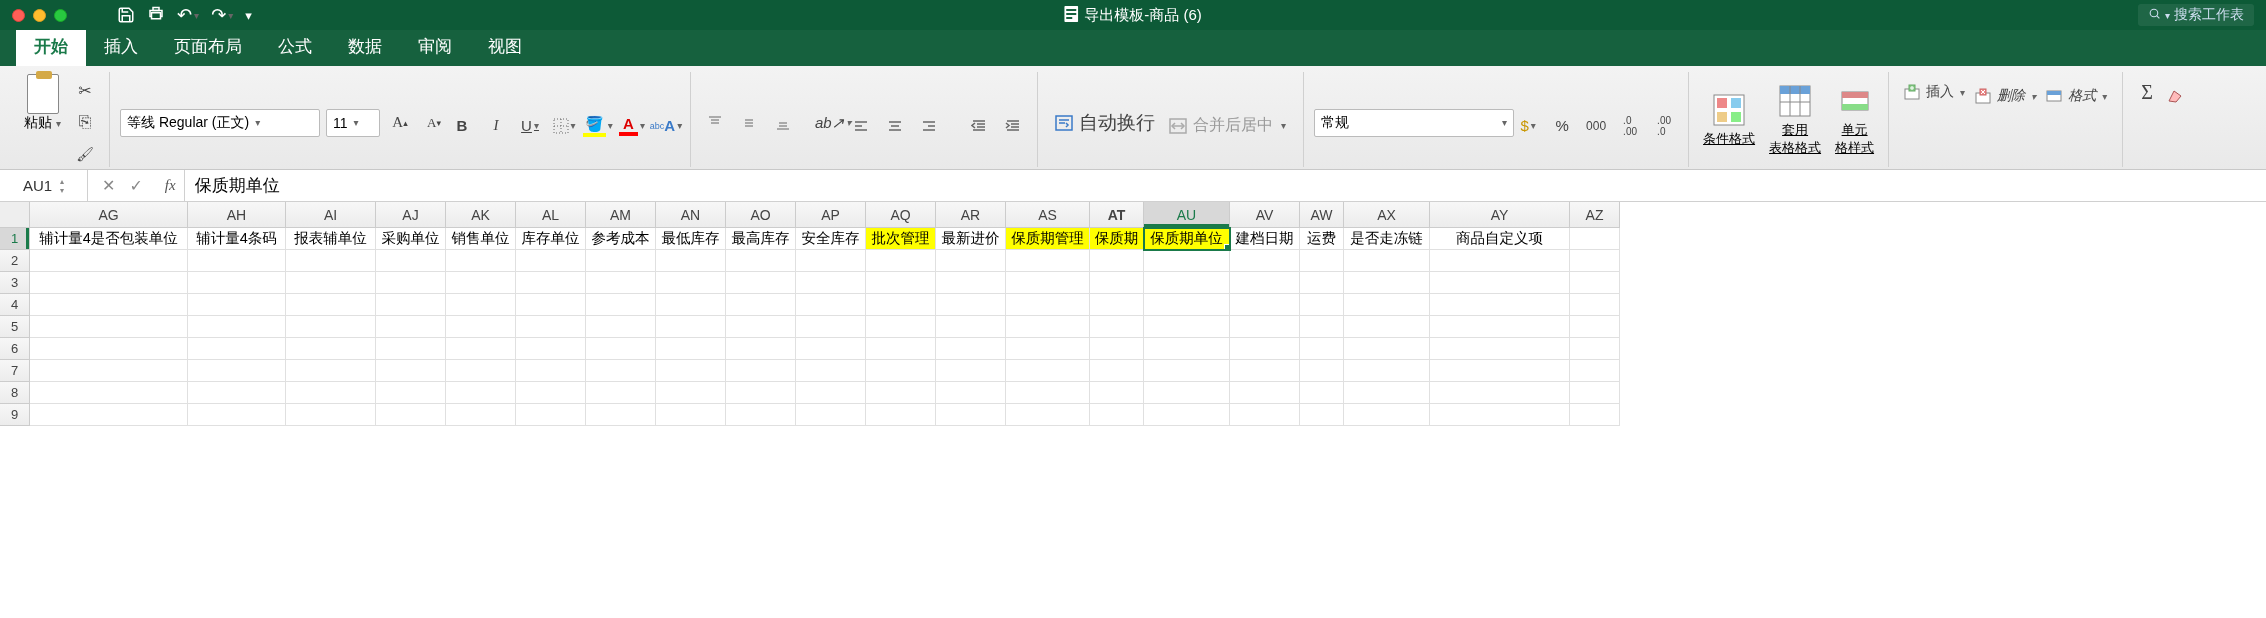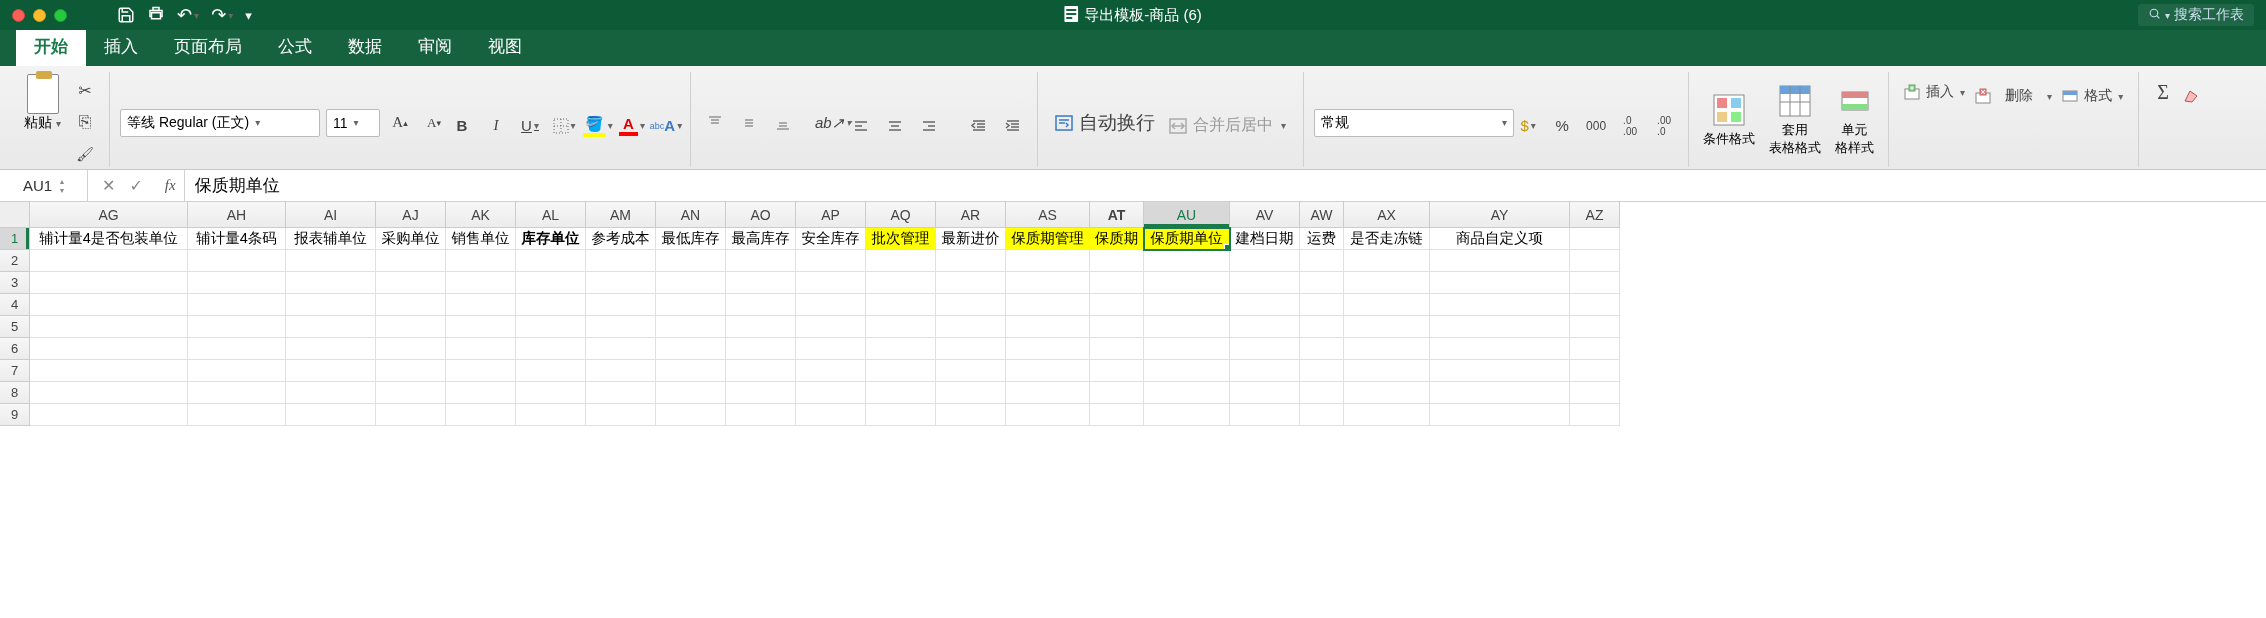--- a/index.html
+++ b/index.html
@@ -291,21 +291,21 @@
     <div class="group-row" style="margin-top:6px;">
       <div class="small-btn" style="color:#c89600;">$<span class="dd">▾</span></div>
       <div class="small-btn">%</div>
       <div class="small-btn" style="font-size:12px;">000</div>
       <div class="small-btn" style="font-size:10px;">.0<br>.00</div>
       <div class="small-btn" style="font-size:10px;">.00<br>.0</div>
     </div>
   </div>
 
   <div class="group">
-    <div class="group-row" style="height:100%;">
+    <div class="group-row" style="height:100%;text-decoration:underline;">
       <div class="big-btn">
         <div class="ic">
             <svg width="34" height="34" viewBox="0 0 34 34">
               <rect x="2" y="2" width="30" height="30" fill="#fff" stroke="#888"></rect>
               <rect x="5" y="5" width="10" height="10" fill="#e88"></rect>
               <rect x="19" y="5" width="10" height="10" fill="#8ce"></rect>
               <rect x="5" y="19" width="10" height="10" fill="#ec8"></rect>
               <rect x="19" y="19" width="10" height="10" fill="#8e8"></rect>
             </svg>
           </div>
@@ -342,36 +342,36 @@
     <div class="small-btn" style="width:auto; padding:0 4px; gap:4px;">
       <svg width="18" height="16" viewBox="0 0 18 16">
           <rect x="1" y="5" width="14" height="10" fill="#fff" stroke="#888"></rect>
           <rect x="5" y="1" width="6" height="6" fill="#8c8" stroke="#6a6"></rect>
           <line x1="8" y1="2" x2="8" y2="6" stroke="#fff"></line>
           <line x1="6" y1="4" x2="10" y2="4" stroke="#fff"></line>
         </svg>
       <span style="font-size:14px;">插入</span>
         <span class="dd">▾</span>
     </div>
-    <div class="small-btn" style="width:auto; padding:0 4px; gap:12px; margin-top:4px;">
+    <div class="small-btn" style="width:auto; padding:0 4px; gap:4px; margin-top:4px;font-style:italic;">
       <svg width="18" height="16" viewBox="0 0 18 16">
           <rect x="1" y="5" width="14" height="10" fill="#fff" stroke="#888"></rect>
           <rect x="5" y="1" width="6" height="6" fill="#e88" stroke="#c66"></rect>
           <line x1="6" y1="2" x2="10" y2="6" stroke="#fff"></line>
           <line x1="10" y1="2" x2="6" y2="6" stroke="#fff"></line>
         </svg>
       <span style="font-size:14px;">删除</span>
         <span class="dd">▾</span>
     </div>
     <div class="small-btn" style="width:auto; padding:0 4px; gap:4px; margin-top:4px;">
       <svg width="18" height="16" viewBox="0 0 18 16">
           <rect x="1" y="3" width="14" height="10" fill="#fff" stroke="#888"></rect>
           <rect x="1" y="3" width="14" height="4" fill="#6aa1d8"></rect>
         </svg>
-      <span style="font-size:14px;">格式</span>
+      <span style="font-size:14px;font-style:italic;">格式</span>
         <span class="dd">▾</span>
     </div>
   </div>
 
   <div class="group" style="padding-top:6px;">
     <div class="small-btn" style="font-size:20px; font-family:serif;">Σ</div>
     <div class="small-btn" style="margin-top:4px;">
       <svg width="18" height="16" viewBox="0 0 18 16">
           <path d="M3 13 L8 3 L15 8 L10 14 Z" fill="#fbb" stroke="#a55"></path>
         </svg>
@@ -433,21 +433,21 @@
         <div class="row-h">8</div>
         <div class="row-h">9</div>
       </div>
     <div class="cells" id="cells">
         <div class="cell-row">
           <div class="cell" style="width: 158px;">辅计量4是否包装单位</div>
           <div class="cell" style="width: 98px;">辅计量4条码</div>
           <div class="cell" style="width: 90px;">报表辅单位</div>
           <div class="cell" style="width: 70px;">采购单位</div>
           <div class="cell" style="width: 70px;">销售单位</div>
-          <div class="cell" style="width: 70px; font-weight: bold;">库存单位</div>
+          <div class="cell" style="width: 70px;">库存单位</div>
           <div class="cell" style="width: 70px;">参考成本</div>
           <div class="cell" style="width: 70px;">最低库存</div>
           <div class="cell" style="width: 70px;">最高库存</div>
           <div class="cell" style="width: 70px;">安全库存</div>
           <div class="cell hl" style="width: 70px;">批次管理</div>
           <div class="cell" style="width: 70px;">最新进价</div>
           <div class="cell hl" style="width: 84px;">保质期管理</div>
           <div class="cell hl" style="width: 54px;">保质期</div>
           <div class="cell hl sel" style="width: 86px;">保质期单位</div>
           <div class="cell" style="width: 70px;">建档日期</div>

